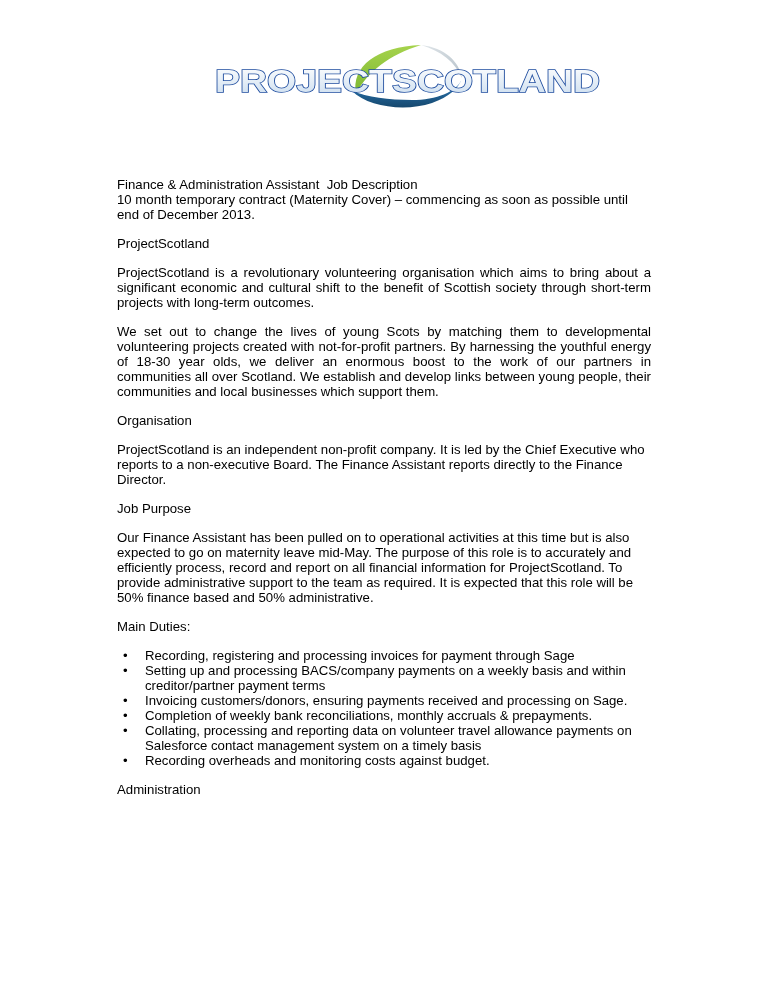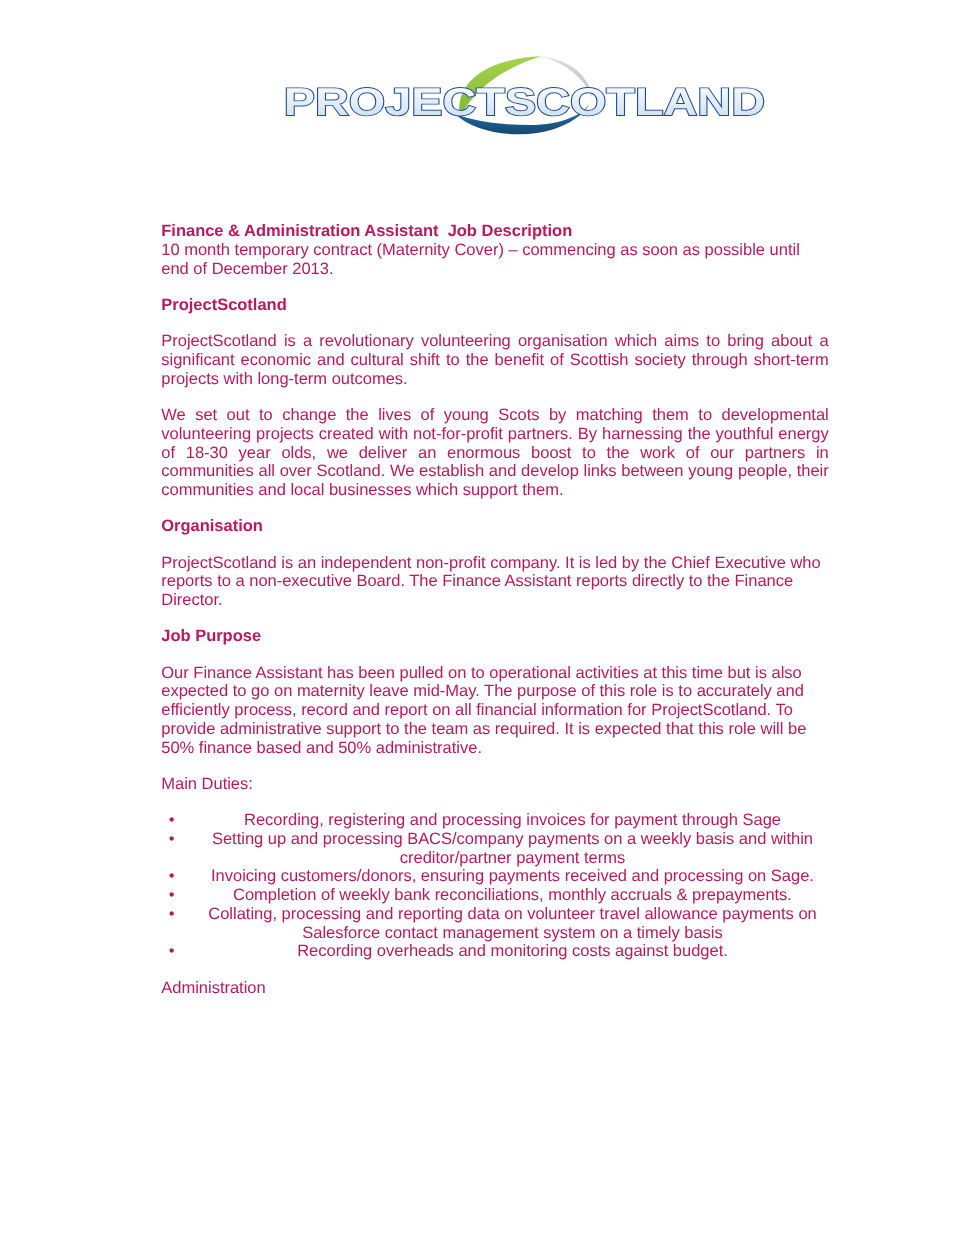--- a/index.html
+++ b/index.html
@@ -3,48 +3,46 @@
 <meta charset="utf-8">
 <style>
   html, body { margin: 0; padding: 0; background: #ffffff; }
   .page {
     position: relative;
     width: 714px;
     height: 994px;
     background: #ffffff;
     overflow: hidden;
     font-family: "Liberation Sans", sans-serif;
-    color: #be185d;
-    margin-left: 12px;
+    color: #000000;
   }
   .logo-wrap {
     position: absolute;
     left: 215px;
     top: 40px;
     width: 390px;
     height: 70px;
   }
   .content {
     position: absolute;
     left: 117px;
     top: 177px;
     width: 534px;
     font-size: 13.2px;
     line-height: 15px;
   }
   .blk { margin: 0 0 14px 0; }
   .tight { margin-bottom: 0; }
-  .h { font-weight: bold; }
+  .h { font-weight: normal; }
   .pre { white-space: pre-wrap; }
   .just { text-align: justify; }
   ul.duties {
     margin: 0 0 14px 0;
     padding: 0;
     list-style: none;
-    text-align: center;
   }
   ul.duties li {
     position: relative;
     padding-left: 28px;
   }
   ul.duties li::before {
     content: "\2022";
     position: absolute;
     left: 6px;
     top: 0;

